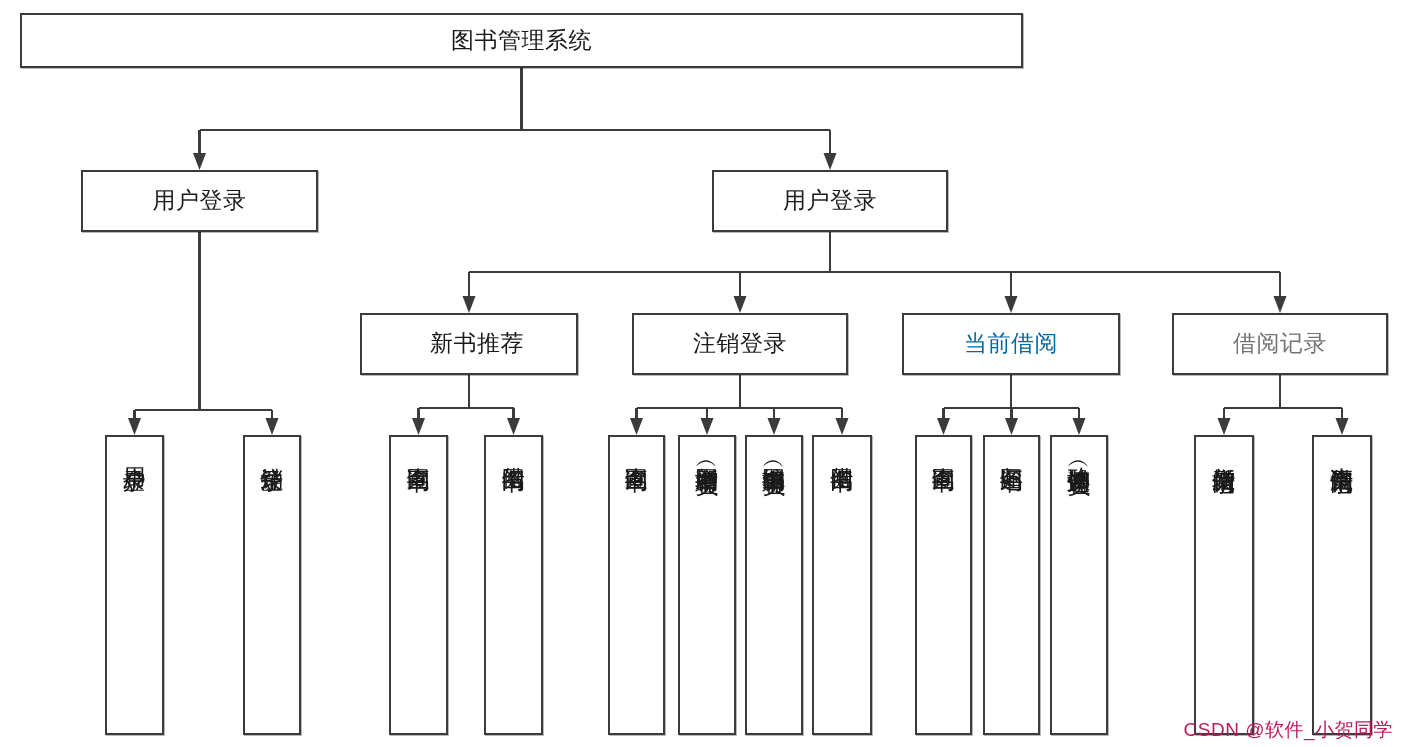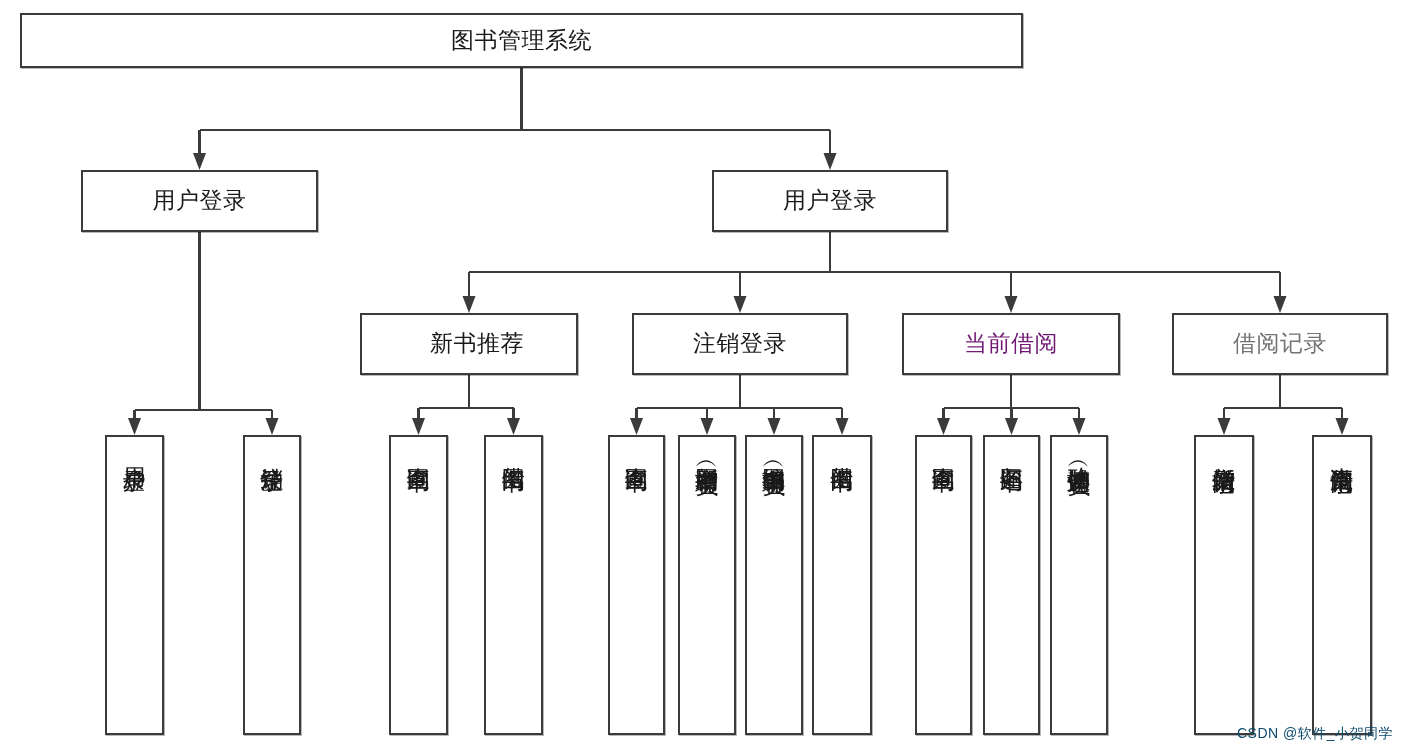--- a/index.html
+++ b/index.html
@@ -61,22 +61,22 @@
     text-orientation: upright;
     font-size: 23px;
     line-height: 1.06;
     letter-spacing: 1px;
     white-space: nowrap;
   }
   .watermark {
     position: absolute;
     right: 12px;
     bottom: 4px;
-    font-size: 14px;
-    color: #0c4a6e;
+    font-size: 19px;
+    color: #be185d;
     letter-spacing: 0.5px;
     white-space: nowrap;
     pointer-events: none;
   }
 </style>
 </head>
 <body>
 
 <div id="diagram-root">
   <svg id="connector-layer" width="1405" height="747" viewBox="0 0 1405 747" xmlns="http://www.w3.org/2000/svg">
@@ -144,21 +144,21 @@
       <div class="node horizontal" style="left: 712px; top: 170px; width: 236px; height: 62px; border-color: rgb(59, 59, 59); background: rgb(255, 255, 255);">
         <span class="label" style="color: rgb(26, 26, 26);">用户登录</span>
       </div>
       <div class="node horizontal" style="left: 360px; top: 313px; width: 218px; height: 62px; border-color: rgb(59, 59, 59); background: rgb(255, 255, 255); padding-left: 16px;">
         <span class="label" style="color: rgb(26, 26, 26);">新书推荐</span>
       </div>
       <div class="node horizontal" style="left: 632px; top: 313px; width: 216px; height: 62px; border-color: rgb(59, 59, 59); background: rgb(255, 255, 255);">
         <span class="label" style="color: rgb(26, 26, 26);">注销登录</span>
       </div>
       <div class="node horizontal" style="left: 902px; top: 313px; width: 218px; height: 62px; border-color: rgb(59, 59, 59); background: rgb(255, 255, 255);">
-        <span class="label" style="color: #701a75;">当前借阅</span>
+        <span class="label" style="color: #0369a1;">当前借阅</span>
       </div>
       <div class="node horizontal" style="left: 1172px; top: 313px; width: 216px; height: 62px; border-color: rgb(59, 59, 59); background: rgb(255, 255, 255);">
         <span class="label" style="color: #737373;">借阅记录</span>
       </div>
       <div class="node vertical" style="left: 105px; top: 435px; width: 59px; height: 300px; border-color: rgb(59, 59, 59); background: rgb(255, 255, 255);">
         <span class="label" style="color: rgb(26, 26, 26);">用户登录</span>
       </div>
       <div class="node vertical" style="left: 243px; top: 435px; width: 58px; height: 300px; border-color: rgb(59, 59, 59); background: rgb(255, 255, 255);">
         <span class="label" style="color: rgb(26, 26, 26);">注销登录</span>
       </div>

